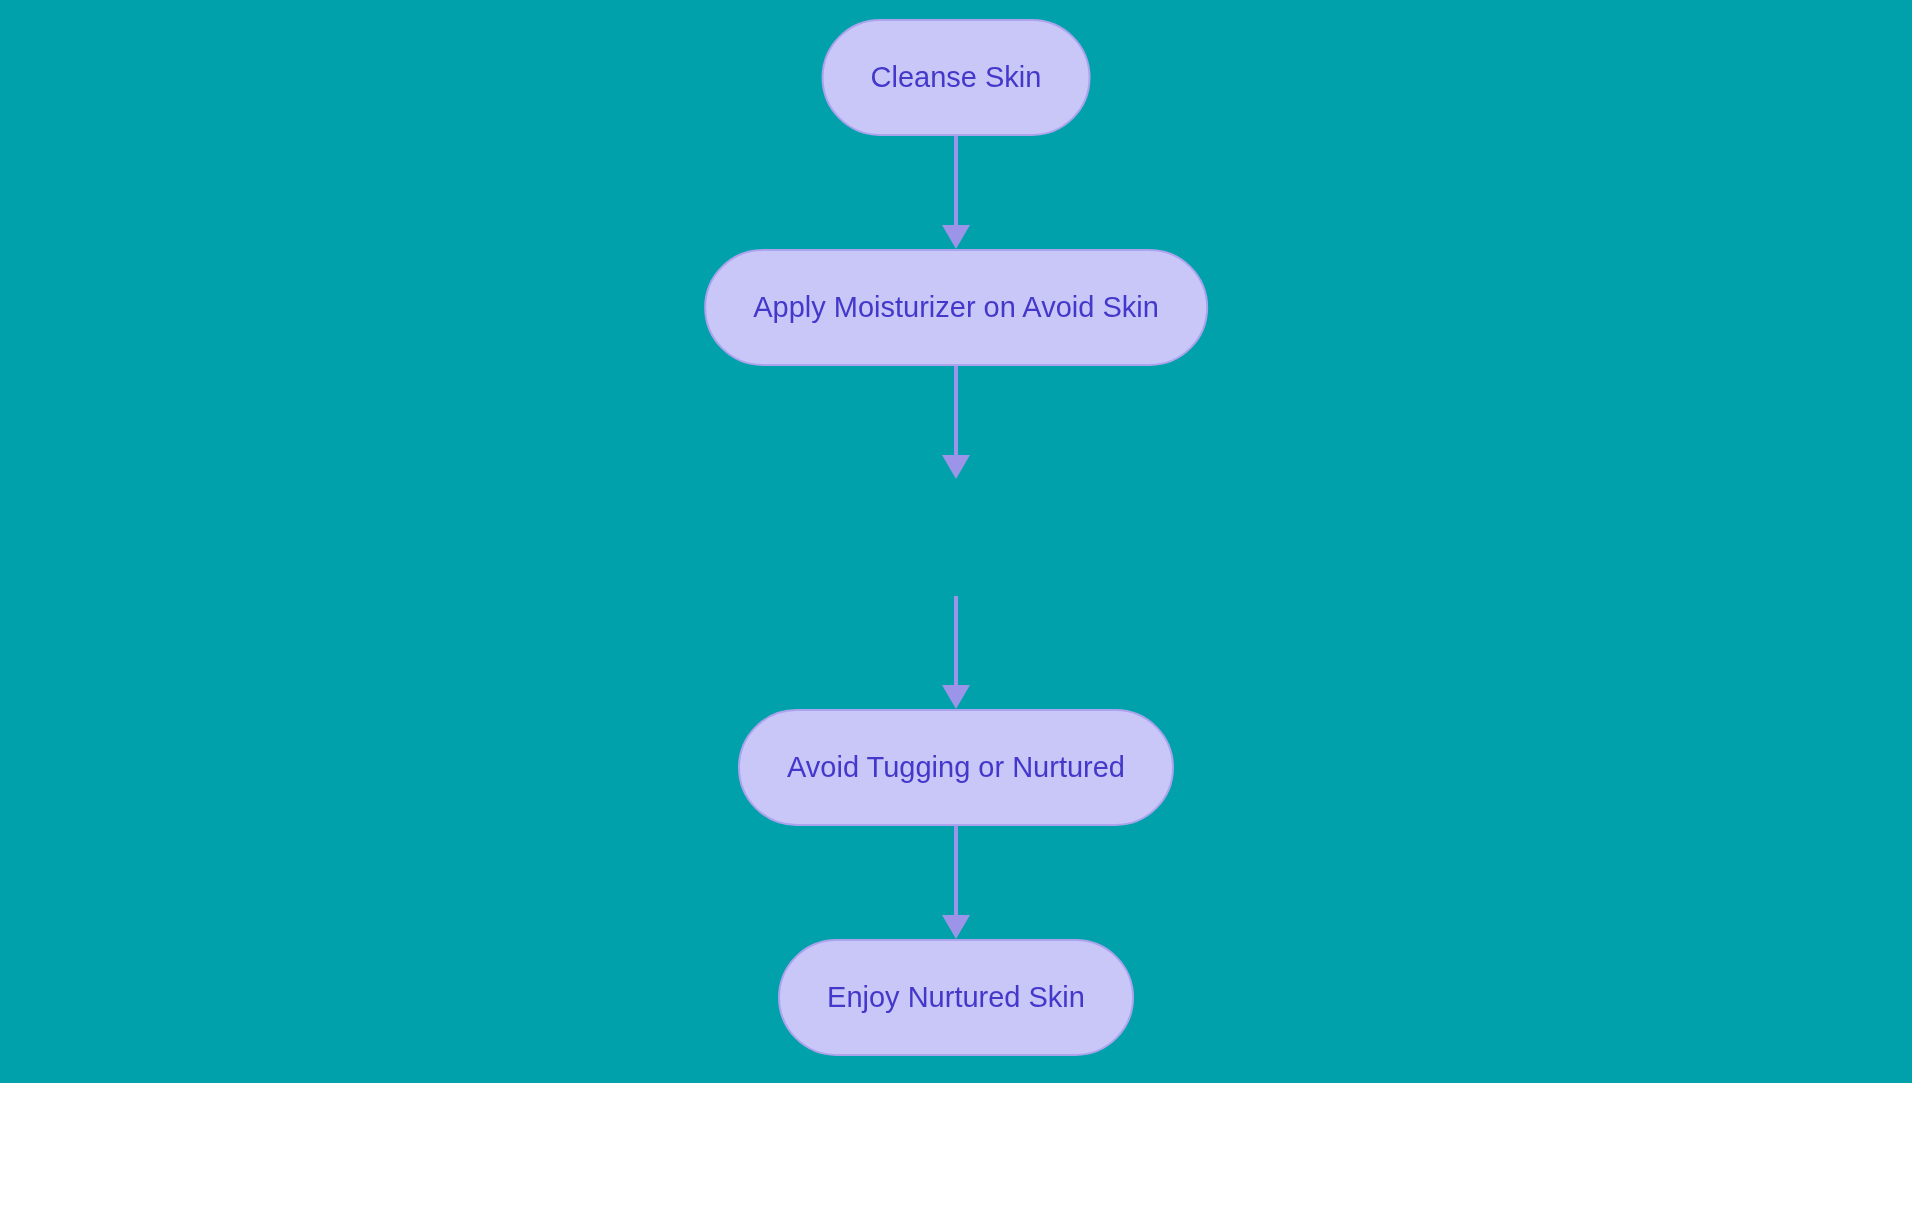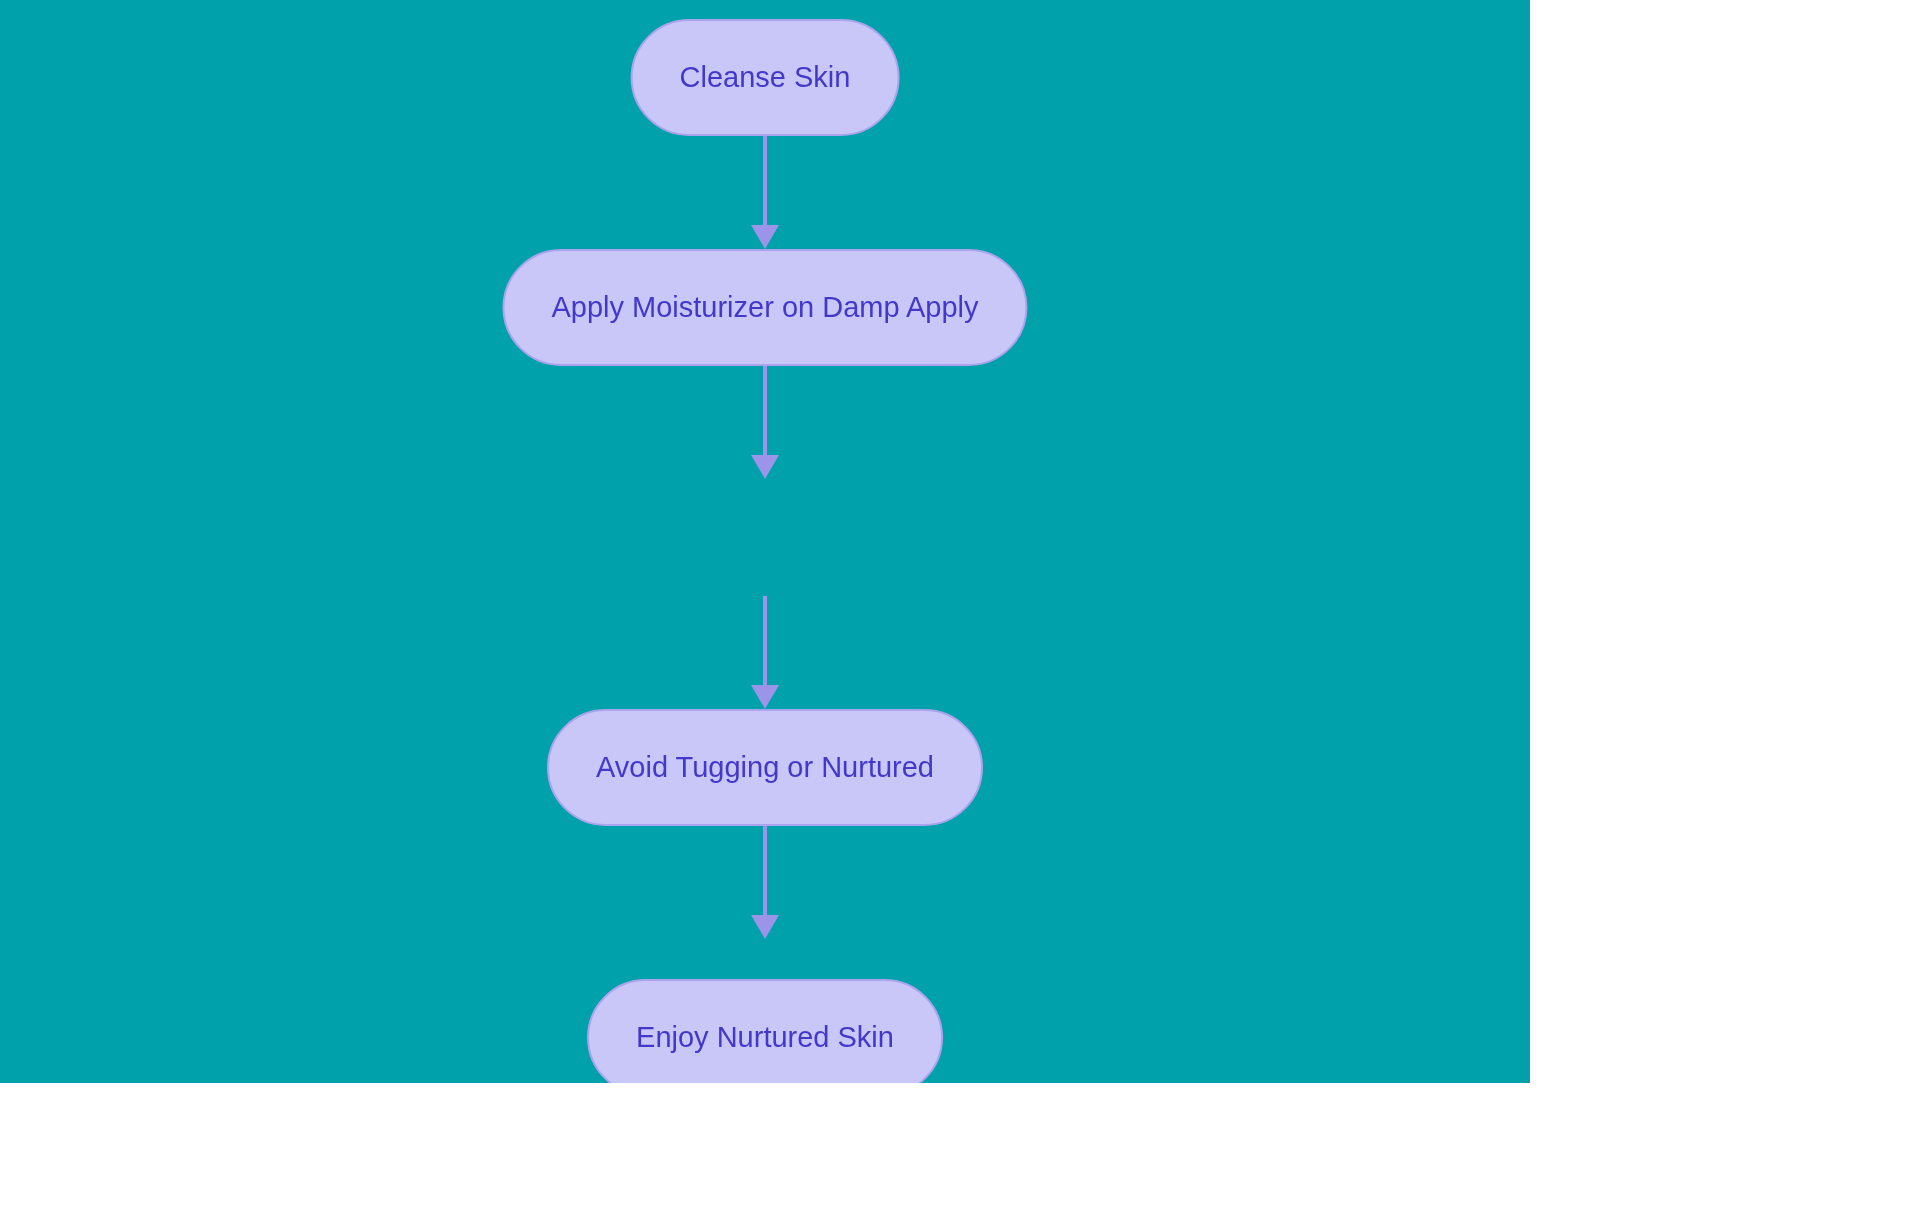--- a/index.html
+++ b/index.html
@@ -13,21 +13,21 @@
   html, body {
     margin: 0;
     padding: 0;
     width: 1920px;
     height: 1215px;
     background: #ffffff;
     font-family: "Liberation Sans", "DejaVu Sans", sans-serif;
   }
   .canvas {
     position: relative;
-    width: 1530px;
+    width: 1912px;
     height: 1083px;
     background: var(--background);
     overflow: hidden;
   }
   .flow-node {
     position: absolute;
     left: 50%;
     transform: translateX(-50%);
     height: 117px;
     line-height: 113px;
@@ -37,21 +37,21 @@
     border: 2px solid var(--node-border);
     border-radius: 60px;
     color: var(--node-text);
     font-size: 29px;
     text-align: center;
   }
   .node-1 { top: 19px; }
   .node-2 { top: 249px; }
   .node-3 { top: 479px; }
   .node-4 { top: 709px; }
-  .node-5 { top: 939px; margin-top: 40px; }
+  .node-5 { top: 939px; }
 
   .flow-arrow {
     position: absolute;
     left: 50%;
     transform: translateX(-50%);
     width: 30px;
     height: 113px;
   }
   .arrow-1 { top: 136px; }
   .arrow-2 { top: 366px; }
@@ -88,21 +88,21 @@
 
 <div class="canvas">
 
   <div class="flow-node node-1">Cleanse Skin</div>
 
   <div class="flow-arrow arrow-1">
     <div class="arrow-line"></div>
     <div class="arrow-head"></div>
   </div>
 
-  <div class="flow-node node-2">Apply Moisturizer on Damp Apply</div>
+  <div class="flow-node node-2">Apply Moisturizer on Avoid Skin</div>
 
   <div class="flow-arrow arrow-2">
     <div class="arrow-line"></div>
     <div class="arrow-head"></div>
   </div>
 
 
   <div class="flow-arrow arrow-3">
     <div class="arrow-line"></div>
     <div class="arrow-head"></div>

